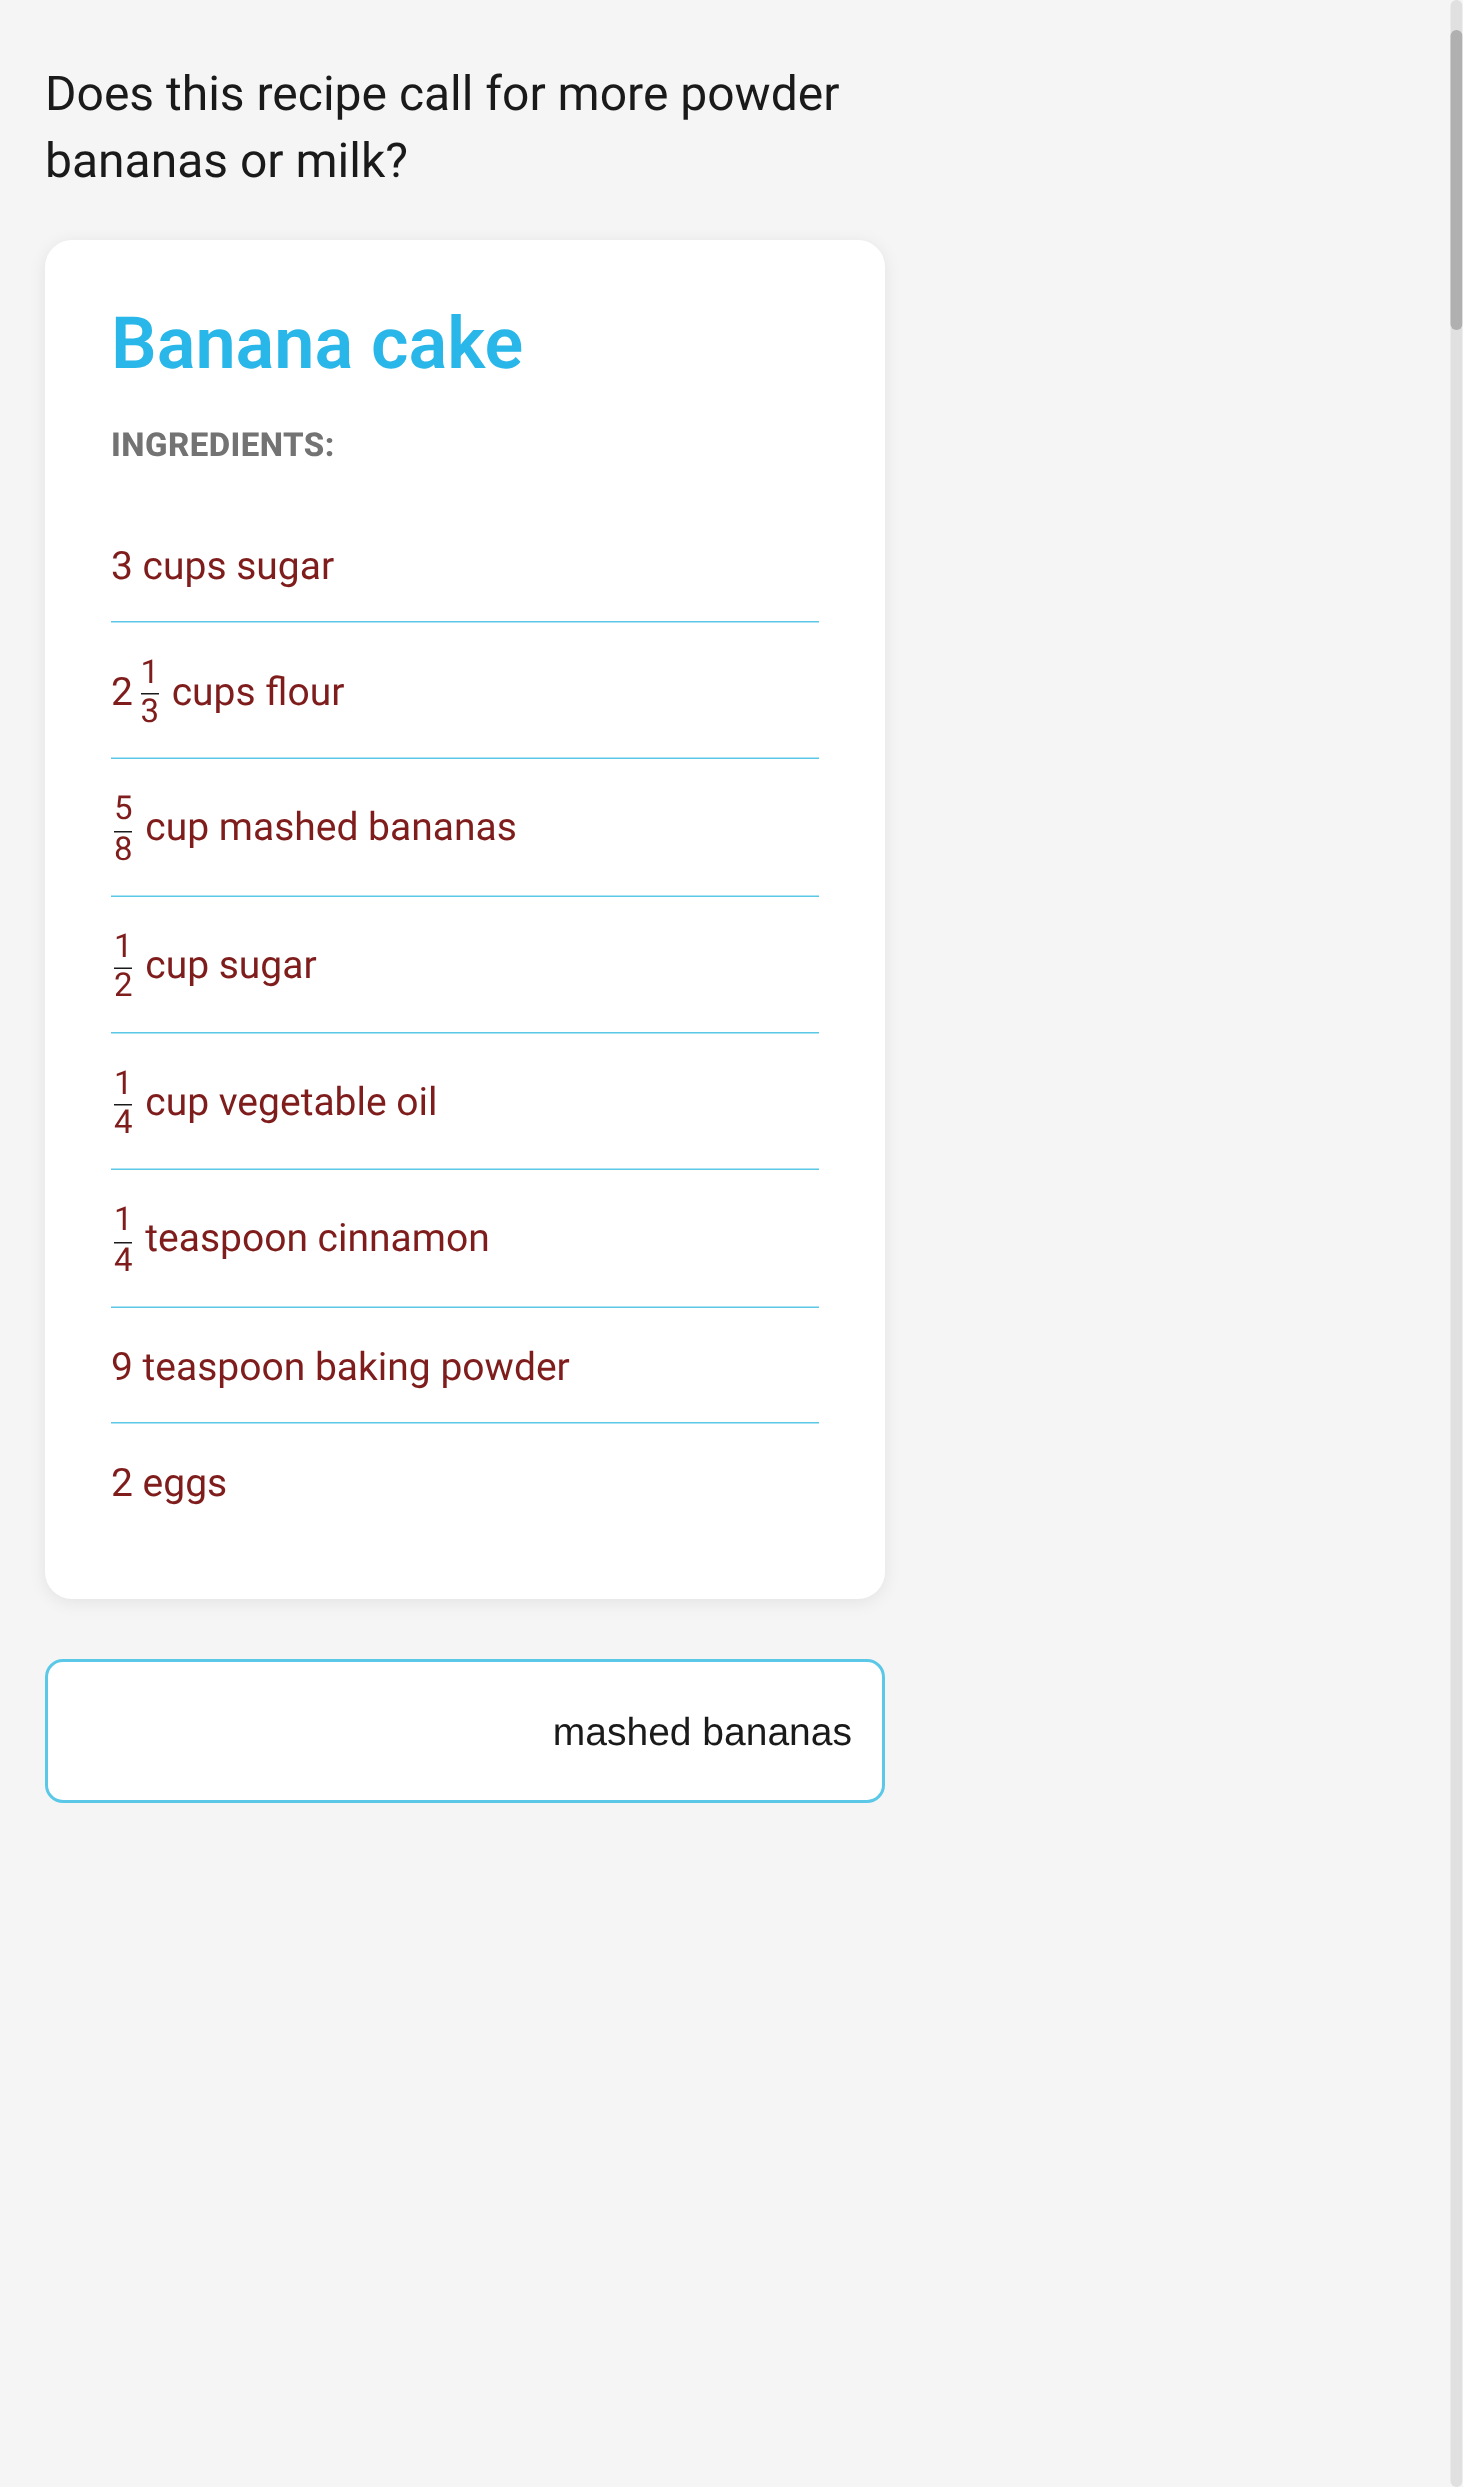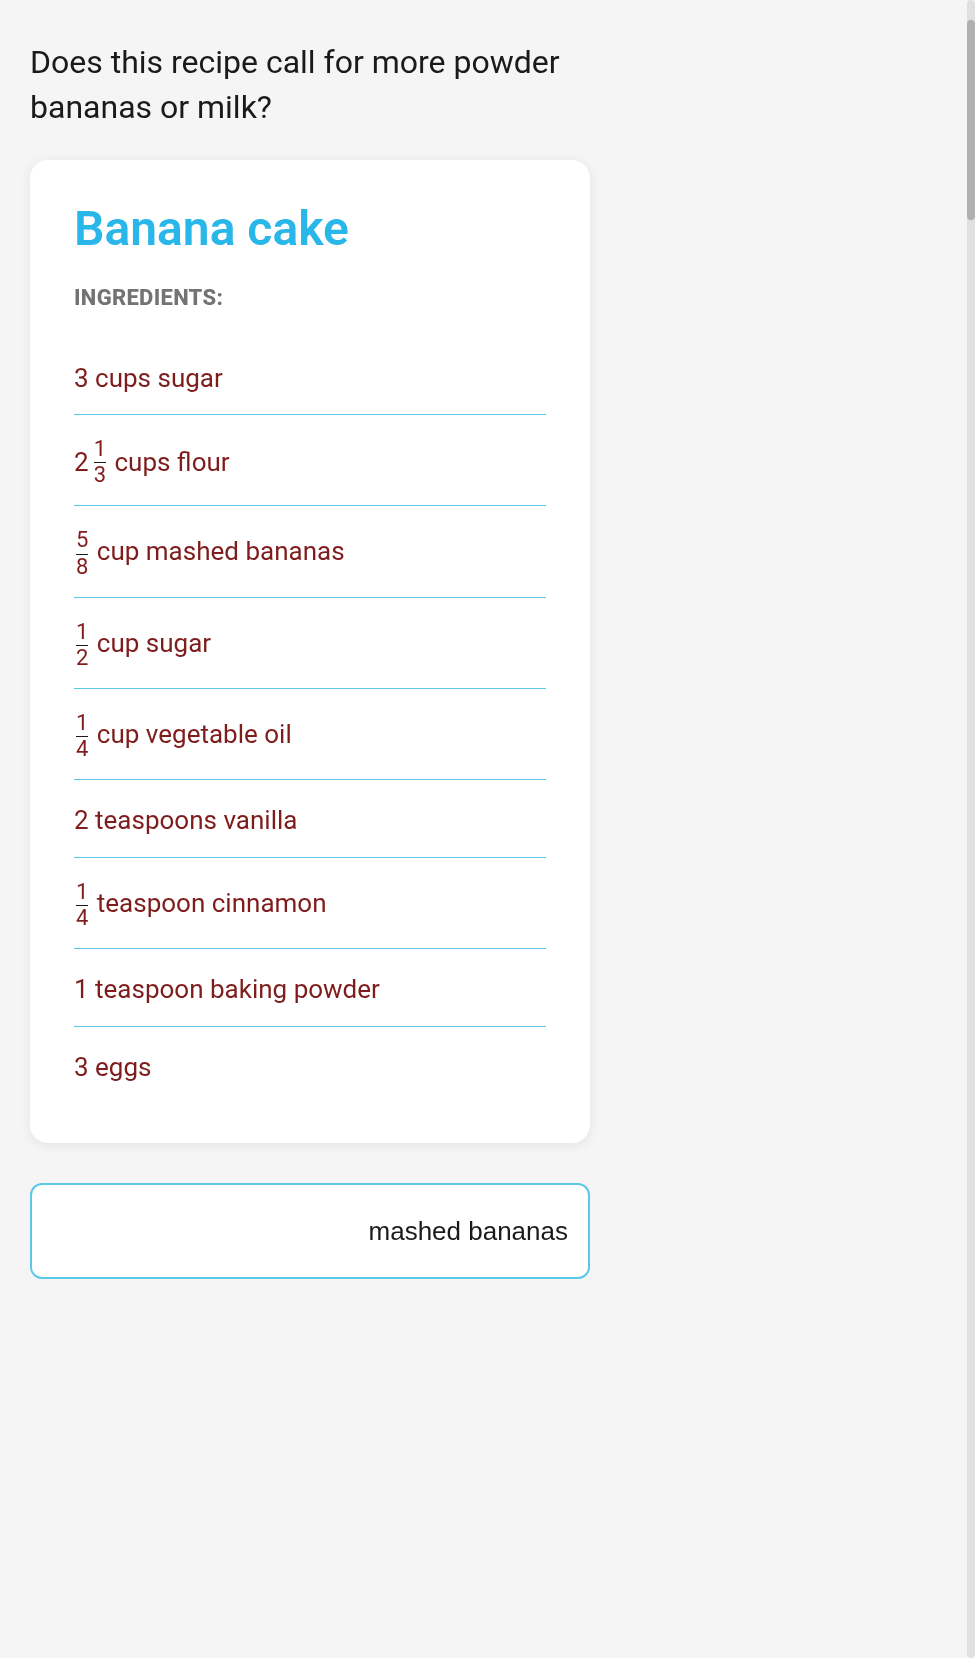--- a/index.html
+++ b/index.html
@@ -175,38 +175,35 @@
   </div>
 
   <div class="ingredient-item">
     <span class="fraction">
       <span class="numerator">1</span>
       <span class="denominator">4</span>
     </span>
     <span> cup vegetable oil</span>
   </div>
 
-  <div class="ingredient-item">
-    <span>2 teaspoons vanilla</span>
-  </div>
 
   <div class="ingredient-item">
     <span class="fraction">
       <span class="numerator">1</span>
       <span class="denominator">4</span>
     </span>
     <span> teaspoon cinnamon</span>
   </div>
 
   <div class="ingredient-item">
-    <span>1 teaspoon baking powder</span>
-  </div>
-
-  <div class="ingredient-item">
-    <span>3 eggs</span>
+    <span>9 teaspoon baking powder</span>
+  </div>
+
+  <div class="ingredient-item">
+    <span>2 eggs</span>
   </div>
 </div>
 
 <div class="answer-buttons">
   <button class="answer-btn">mashed bananas</button>
 </div>
 
 <div class="scrollbar">
   <div class="scrollbar-thumb"></div>
 </div>

